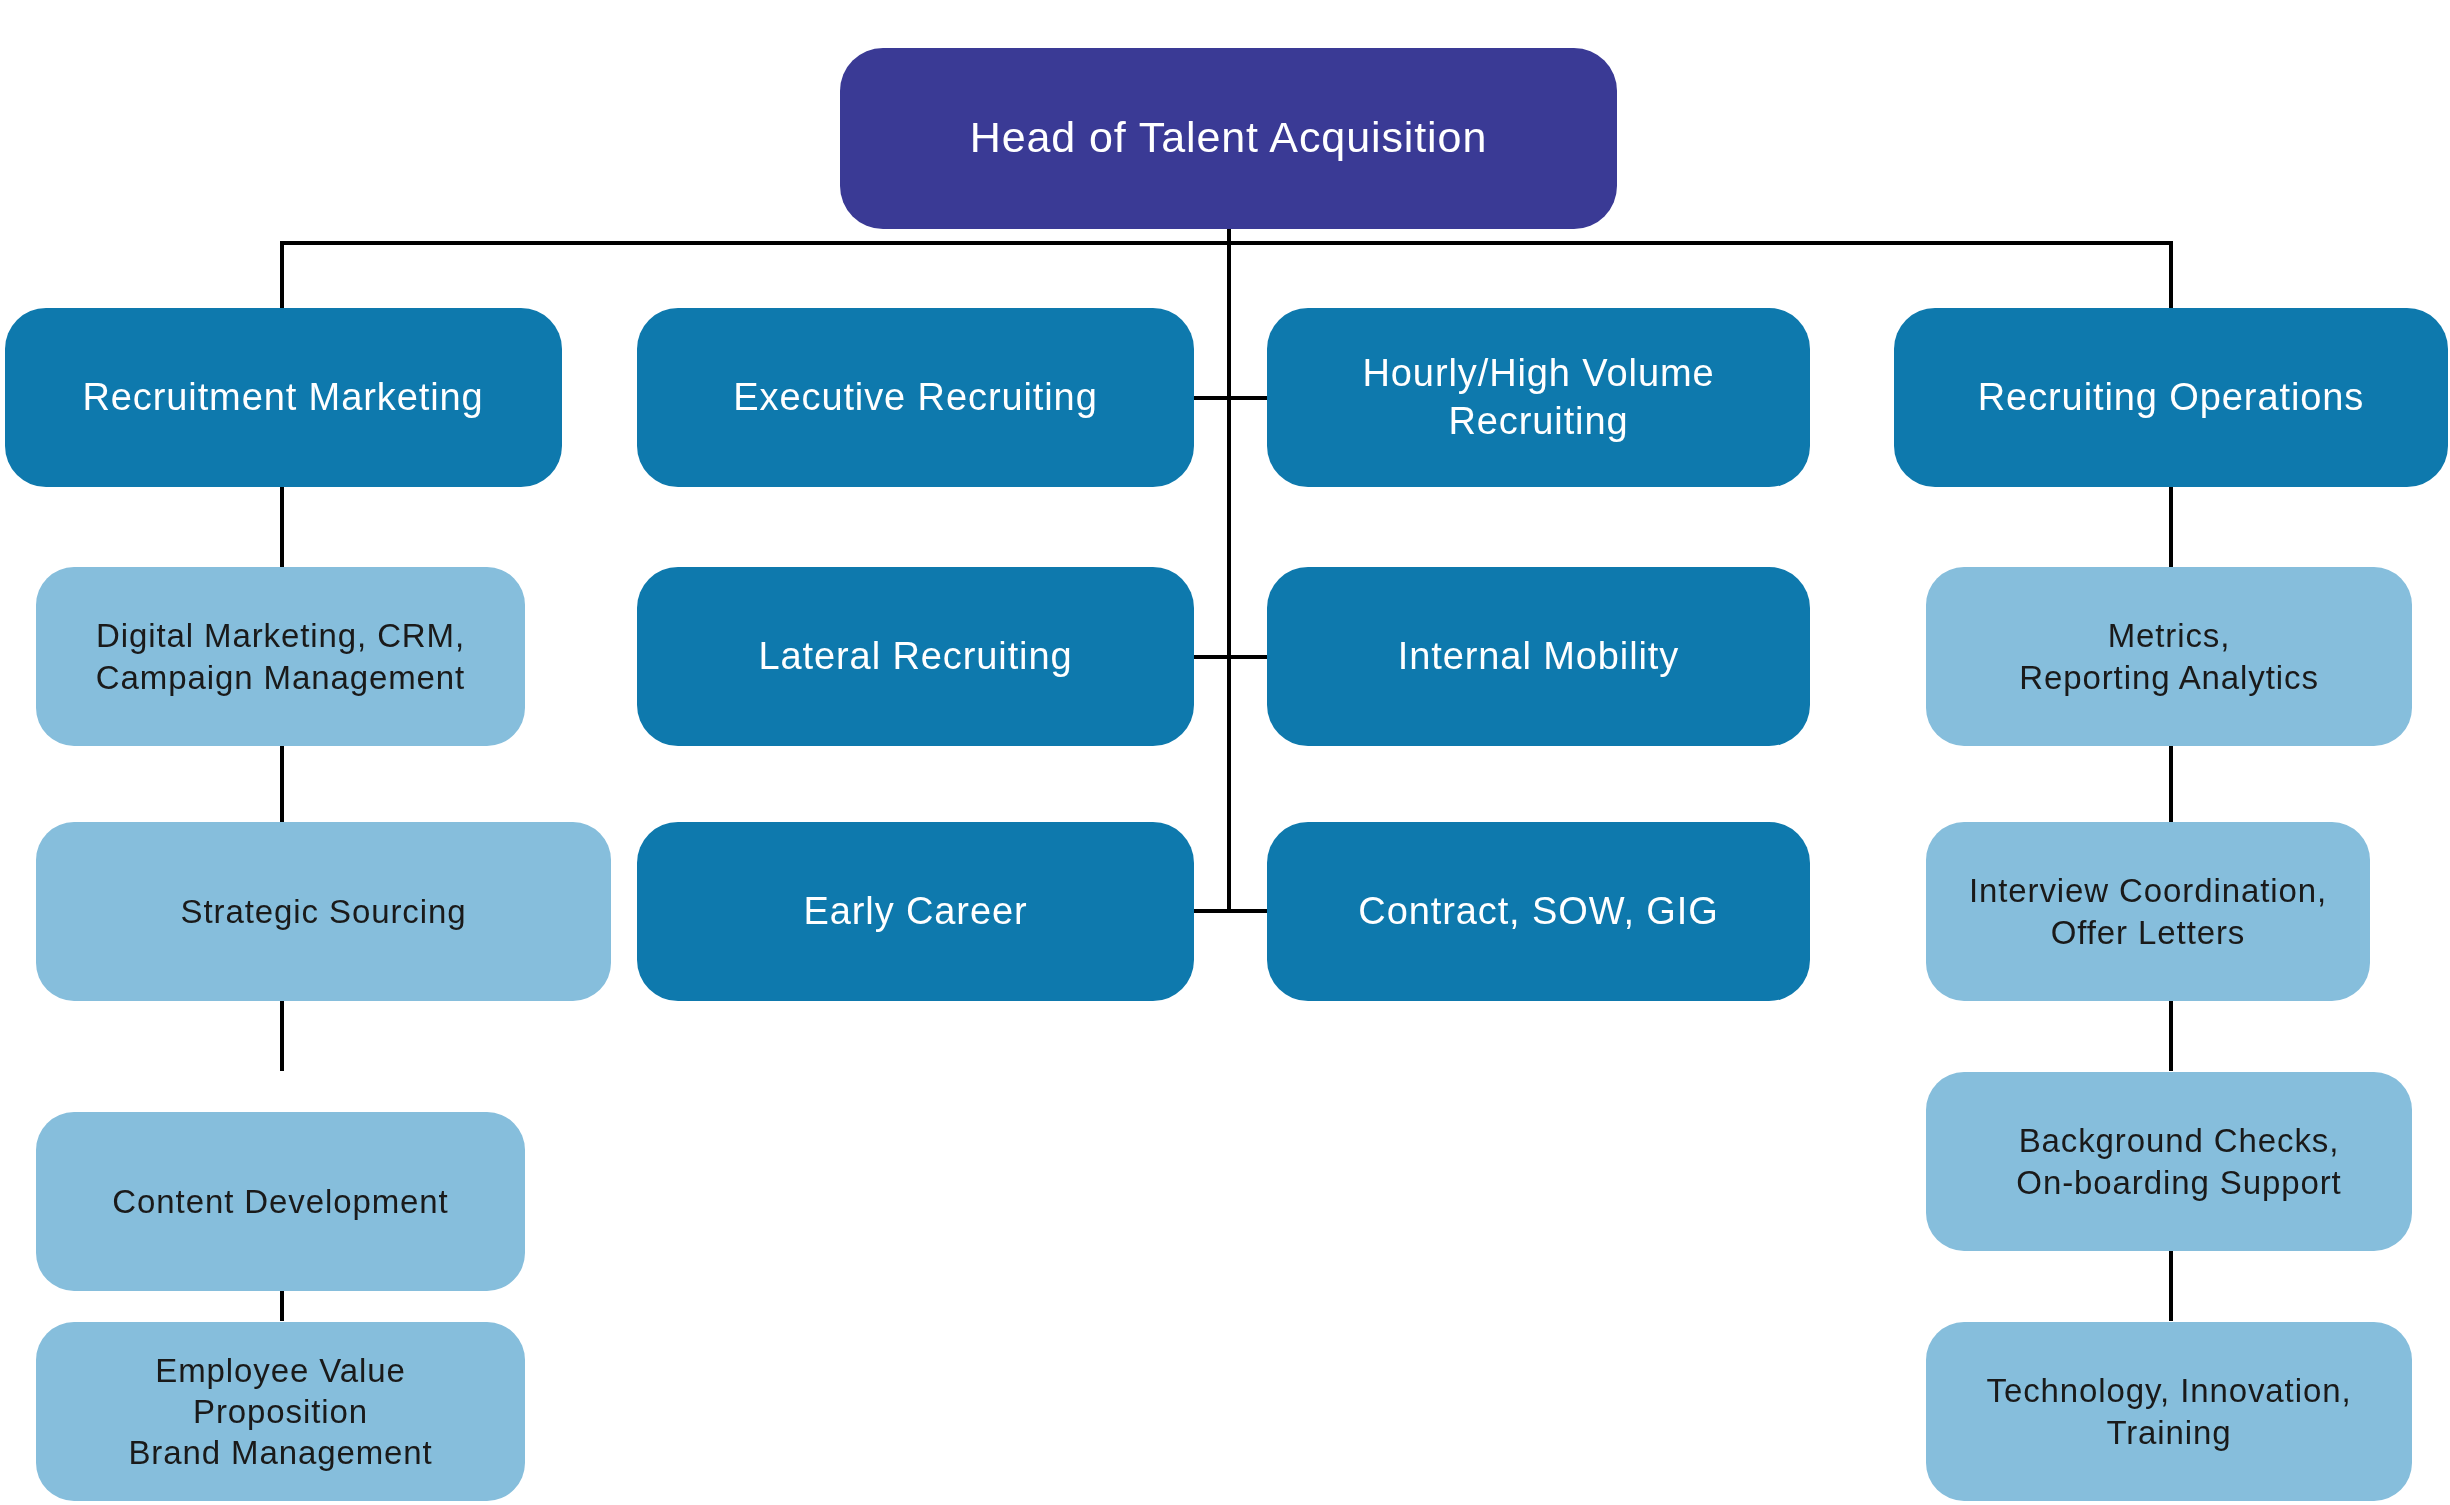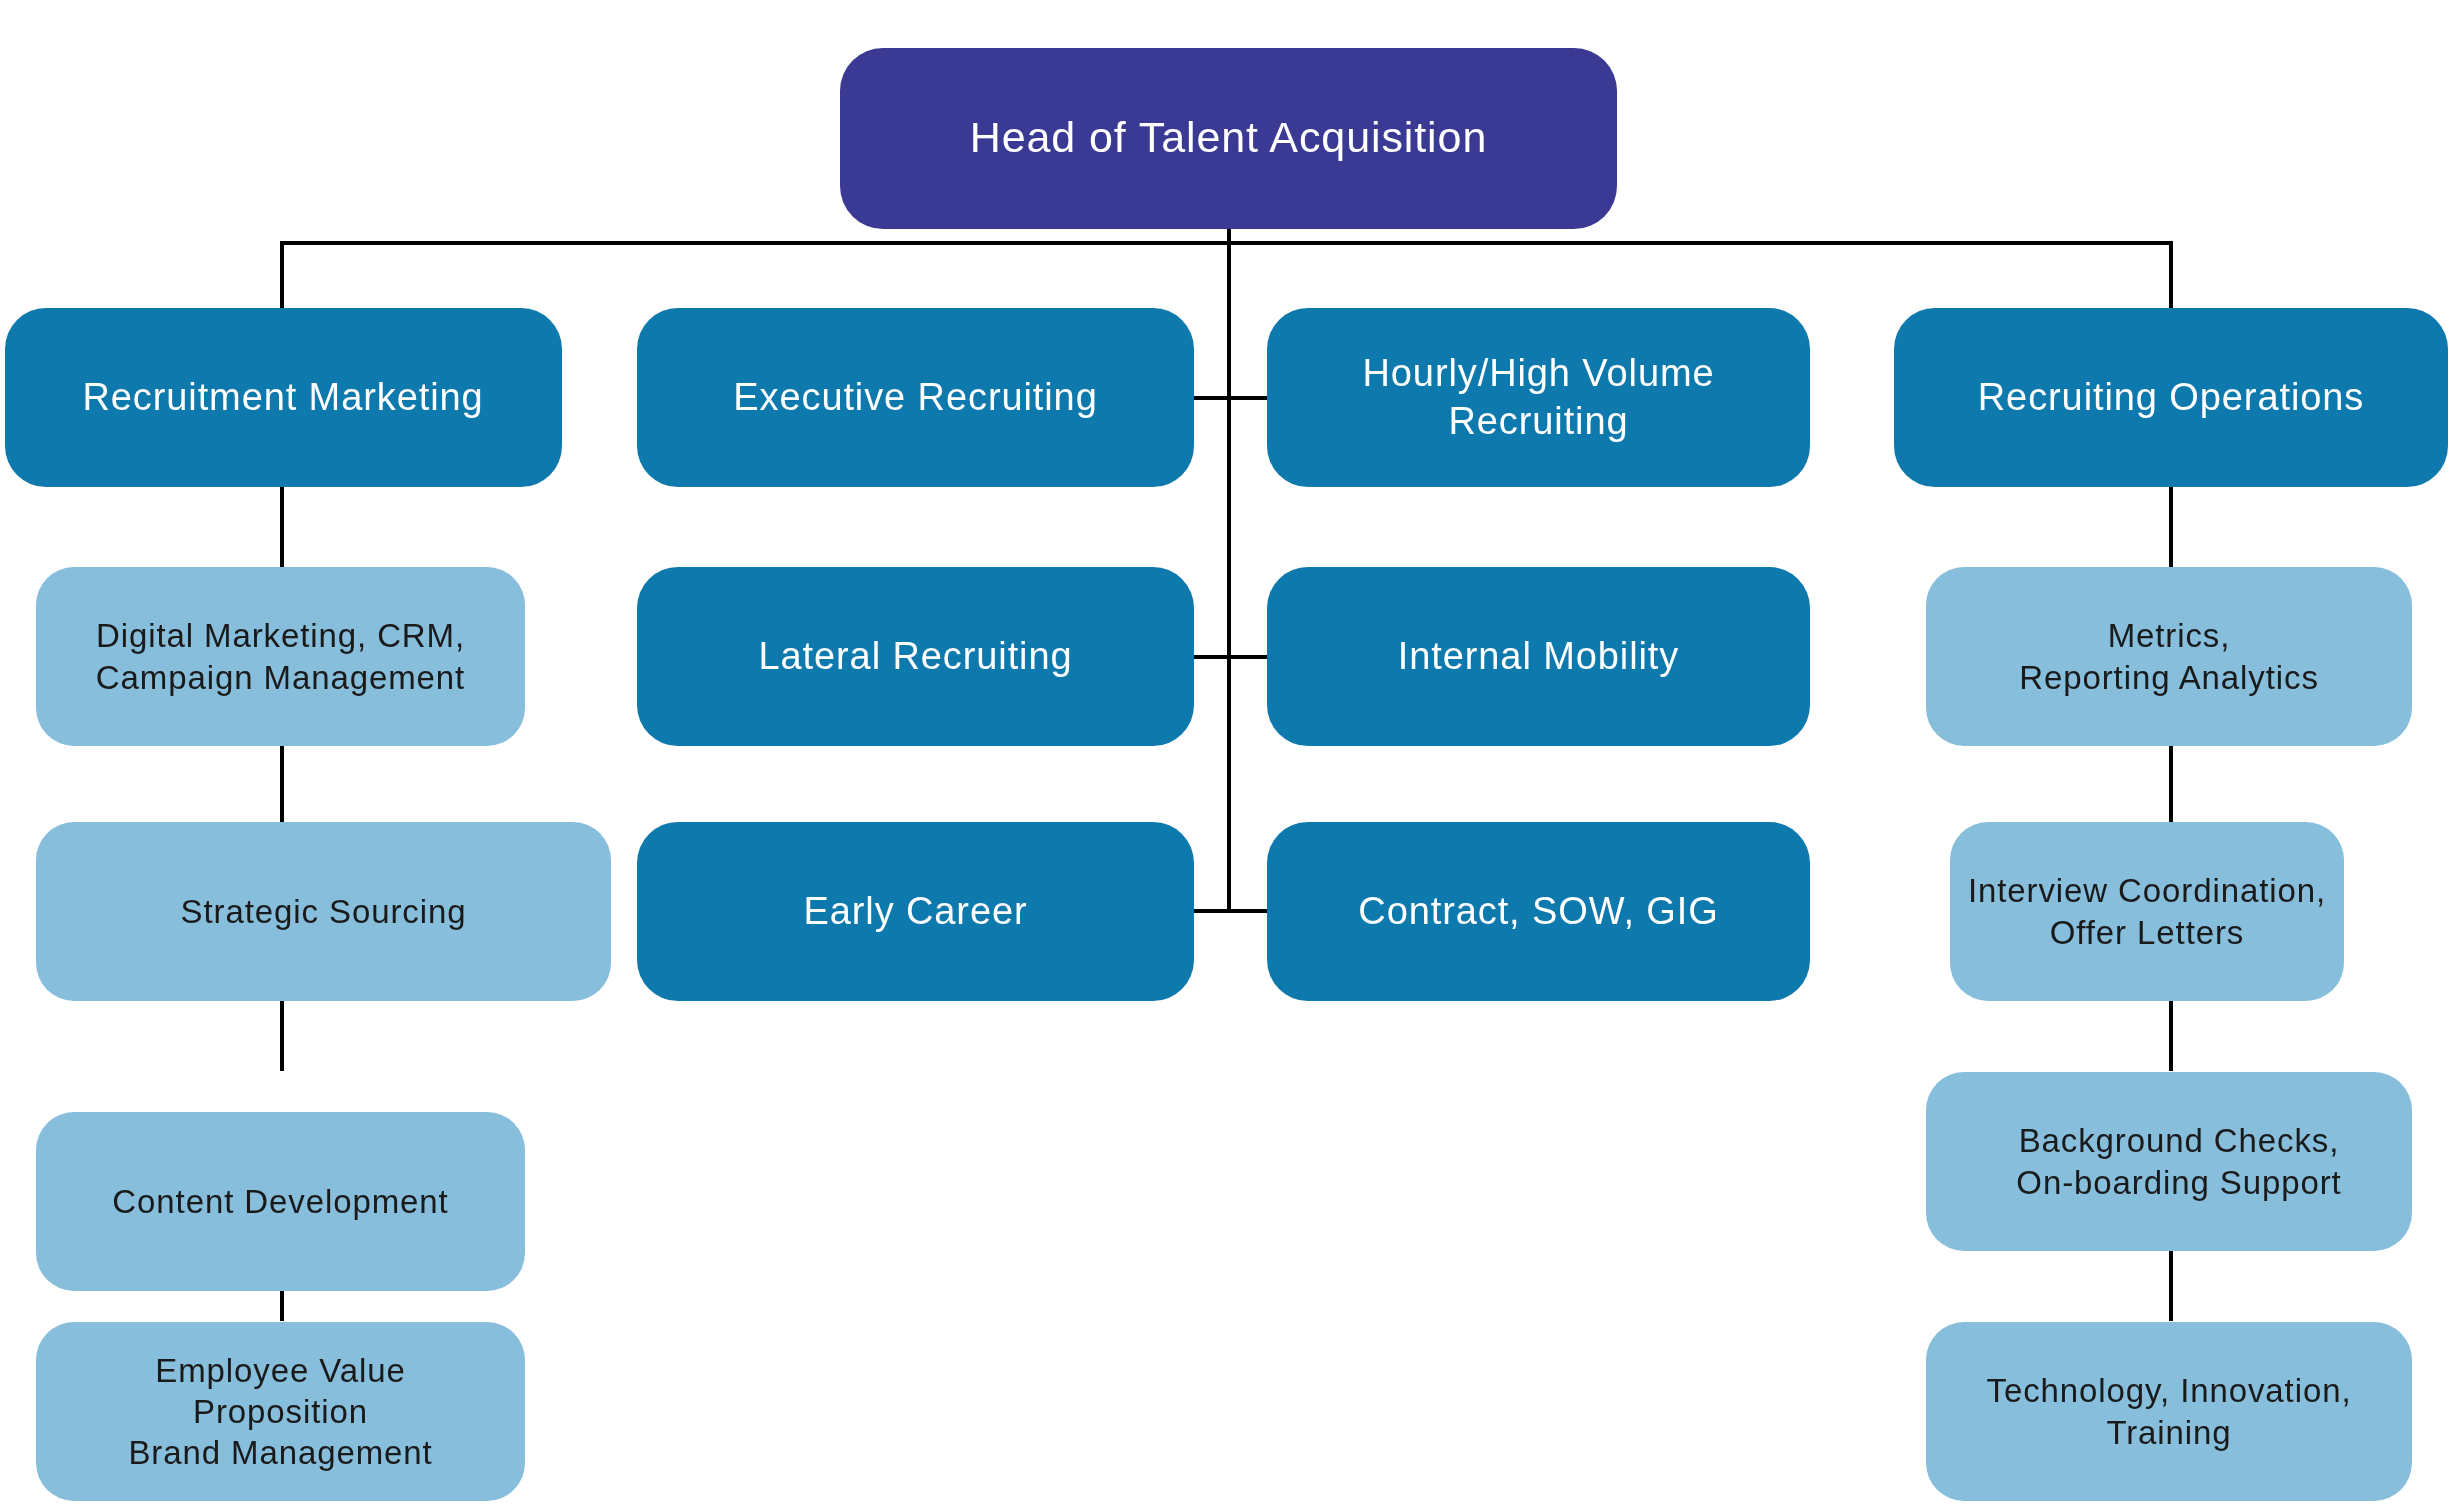--- a/index.html
+++ b/index.html
@@ -86,21 +86,21 @@
 Brand Management</div>
 
   <div class="node branch" style="left:637px;top:567px;width:557px;height:179px;">Lateral Recruiting</div>
   <div class="node branch" style="left:637px;top:822px;width:557px;height:179px;">Early Career</div>
 
   <div class="node branch" style="left:1267px;top:567px;width:543px;height:179px;">Internal Mobility</div>
   <div class="node branch" style="left:1267px;top:822px;width:543px;height:179px;">Contract, SOW, GIG</div>
 
   <div class="node leaf" style="left:1926px;top:567px;width:486px;height:179px;">Metrics,
 Reporting Analytics</div>
-  <div class="node leaf" style="left:1926px;top:822px;width:394px;height:179px;margin-left:24px;">Interview Coordination,
+  <div class="node leaf" style="left:1926px;top:822px;width:444px;height:179px;">Interview Coordination,
 Offer Letters</div>
   <div class="node leaf" style="left:1926px;top:1072px;width:486px;height:179px;padding-left:20px;">Background Checks,
 On-boarding Support</div>
   <div class="node leaf" style="left:1926px;top:1322px;width:486px;height:179px;">Technology, Innovation,
 Training</div>
 
 </div>
 
 
 </body></html>

